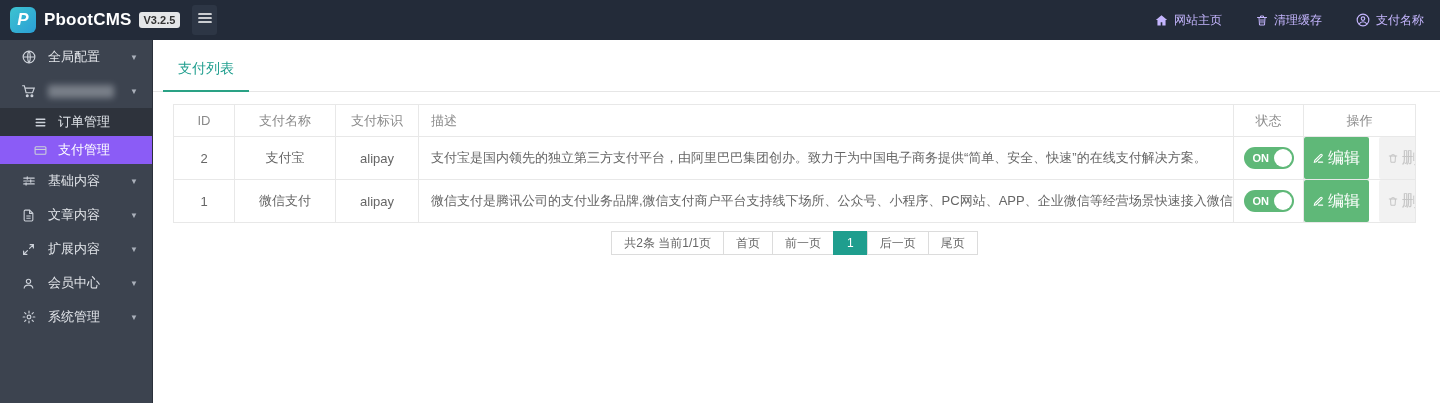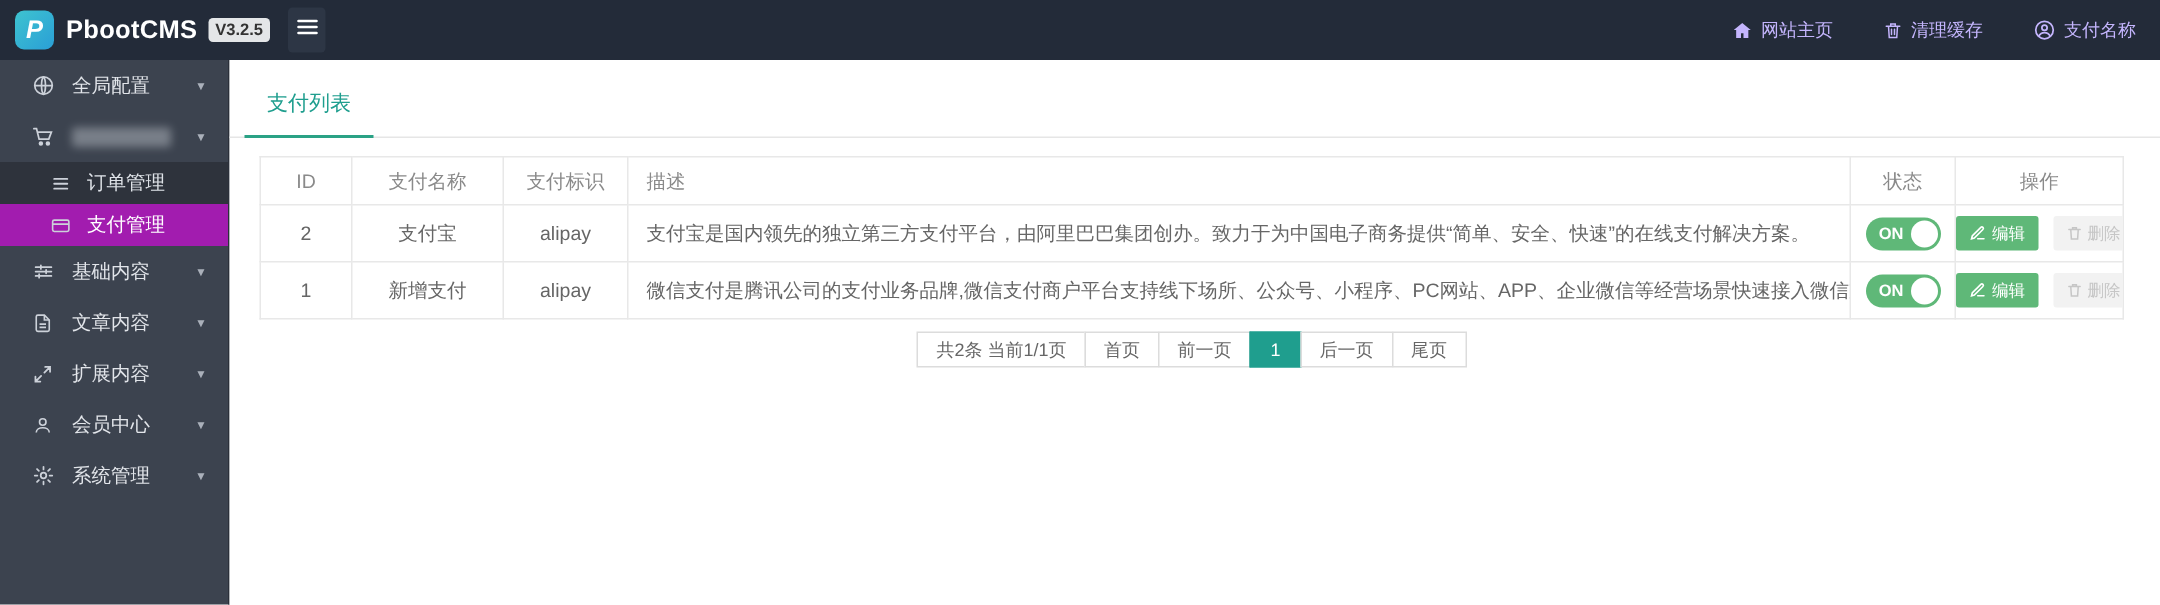--- a/index.html
+++ b/index.html
@@ -27,21 +27,21 @@
   
   .sidebar { position:absolute; top:40px; left:0; width:153px; height:363px;
              background:#3c434f; border-right:1px solid #2b303a; }
   .side-item { position:relative; height:34px; display:flex; align-items:center;
                padding-left:22px; color:#e2e5ea; font-size:13px; cursor:pointer; }
   .side-item .ico { width:15px; margin-right:11px; color:#ccd1d9; display:flex; }
   .chev { position:absolute; right:14px; font-size:8px; color:#aab0ba; }
   .submenu-item { position:relative; height:28px; display:flex; align-items:center;
                   padding-left:34px; background:#2e333c; color:#dfe3e8; font-size:13px; cursor:pointer; }
   .submenu-item .ico { width:14px; margin-right:10px; color:#ccd1d9; display:flex; }
-  .submenu-item.active { background:#a21caf; color:#fff; }
+  .submenu-item.active { background:#8b5cf6; color:#fff; }
   .blur-label { display:inline-block; width:66px; height:13px; border-radius:2px;
                 background:#8d939c; filter:blur(3px); opacity:.75; }
 
   
   .content { position:absolute; top:40px; left:153px; width:1287px; height:363px; background:#fff; }
   .tabbar { padding:8px 24px 0 10px; border-bottom:1px solid #e6e6e6; display:flex; }
   .tab { padding:12px 15px; font-size:14px; color:#333; cursor:pointer;
          border-bottom:2px solid transparent; margin-bottom:-1px; }
   .tab.active { color:#1f9e8e; border-bottom-color:#2aa285; }
 
@@ -57,22 +57,22 @@
 
   
   .toggle { position:relative; display:inline-block; width:50px; height:22px;
             background:#5FB878; border-radius:11px; cursor:pointer; vertical-align:middle; }
   .toggle .on-txt { position:absolute; left:9px; top:0; line-height:22px;
                     color:#fff; font-size:11px; font-weight:bold; }
   .toggle .knob { position:absolute; right:2px; top:2px; width:18px; height:18px;
                   background:#fff; border-radius:50%; }
 
   
-  .btn { display:inline-flex; align-items:center; gap:4px; height:23px; padding:0 9px;
-         border-radius:2px; font-size:11px; cursor:pointer; vertical-align:middle; }
+  .btn { display:inline-flex; align-items:center; gap:4px; height:42px; padding:0 9px;
+         border-radius:2px; font-size:16px; cursor:pointer; vertical-align:middle; }
   .btn-edit { background:#5FB878; color:#fff; }
   .btn-del { background:#f2f2f2; color:#c6c6c6; margin-left:6px; }
   .btn svg { display:block; }
 
   
   .pager { margin-top:8px; display:flex; justify-content:center; }
   .pager-box { display:flex; }
   .pg { height:24px; line-height:22px; border:1px solid #dcdcdc; background:#fff;
         color:#666; font-size:12px; padding:0 12px; margin-left:-1px; cursor:pointer; }
   .pg:first-child { margin-left:0; }
@@ -278,21 +278,21 @@
                 <svg width="10" height="11" viewBox="0 0 24 24" fill="none" stroke="currentColor" stroke-width="2.4" stroke-linecap="round">
                     <path d="M3 6h18M9 6V3h6v3M6 6l1 15h10l1-15"></path>
                   </svg>
               </span>
               <span>删除</span>
             </span>
           </td>
         </tr>
         <tr>
           <td>1</td>
-          <td>新增支付</td>
+          <td>微信支付</td>
           <td>alipay</td>
           <td class="left">微信支付是腾讯公司的支付业务品牌,微信支付商户平台支持线下场所、公众号、小程序、PC网站、APP、企业微信等经营场景快速接入微信支付。</td>
           <td>
             <span class="toggle">
               <span class="on-txt">ON</span>
               <span class="knob"></span>
             </span>
           </td>
           <td>
             <span class="btn btn-edit">

